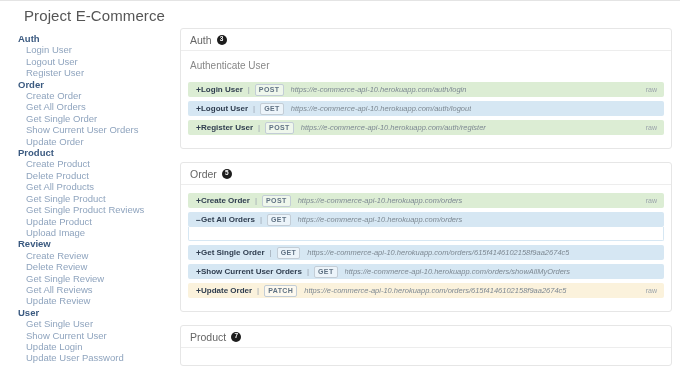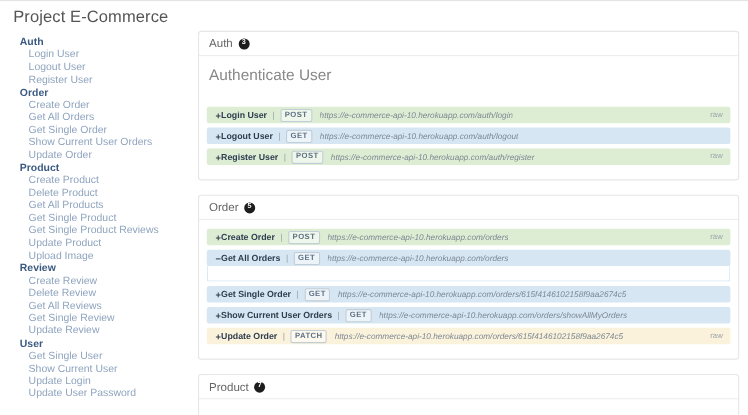--- a/index.html
+++ b/index.html
@@ -18,21 +18,21 @@
   }
   .top-rule {
     position: absolute;
     top: 0; left: 0; right: 0;
     height: 1px;
     background: #e4e4e4;
   }
   .page-title {
     position: absolute;
     top: 7px;
-    left: 12px;
+    left: 24px;
     font-size: 15px;
     color: #555;
     font-weight: 400;
     letter-spacing: 0.1px;
   }
 
   
   .sidebar {
     position: absolute;
     top: 33px;
@@ -95,23 +95,23 @@
     color: #fff;
     font-size: 6.5px;
     font-weight: bold;
     margin-left: 5px;
     line-height: 1;
   }
   .panel-body {
     padding: 8px 7px 9px 7px;
   }
   .section-label {
-    font-size: 14px;
+    font-size: 10px;
     color: #888;
-    margin: 1px 0 21px 2px;
+    margin: 1px 0 11px 2px;
   }
 
   .req-row {
     display: flex;
     align-items: center;
     height: 15px;
     margin-bottom: 4px;
     padding: 0 7px 0 8px;
     border-radius: 2px;
     box-sizing: border-box;
@@ -196,22 +196,22 @@
     <div class="nav-item">Create Product</div>
     <div class="nav-item">Delete Product</div>
     <div class="nav-item">Get All Products</div>
     <div class="nav-item">Get Single Product</div>
     <div class="nav-item">Get Single Product Reviews</div>
     <div class="nav-item">Update Product</div>
     <div class="nav-item">Upload Image</div>
     <div class="nav-group-title">Review</div>
     <div class="nav-item">Create Review</div>
     <div class="nav-item">Delete Review</div>
+    <div class="nav-item">Get Single Review</div>
     <div class="nav-item">Get All Reviews</div>
-    <div class="nav-item">Get Single Review</div>
     <div class="nav-item">Update Review</div>
     <div class="nav-group-title">User</div>
     <div class="nav-item">Get Single User</div>
     <div class="nav-item">Show Current User</div>
     <div class="nav-item">Update Login</div>
     <div class="nav-item">Update User Password</div>
   </div>
 
 <div class="main" id="main">
     <div class="panel">

